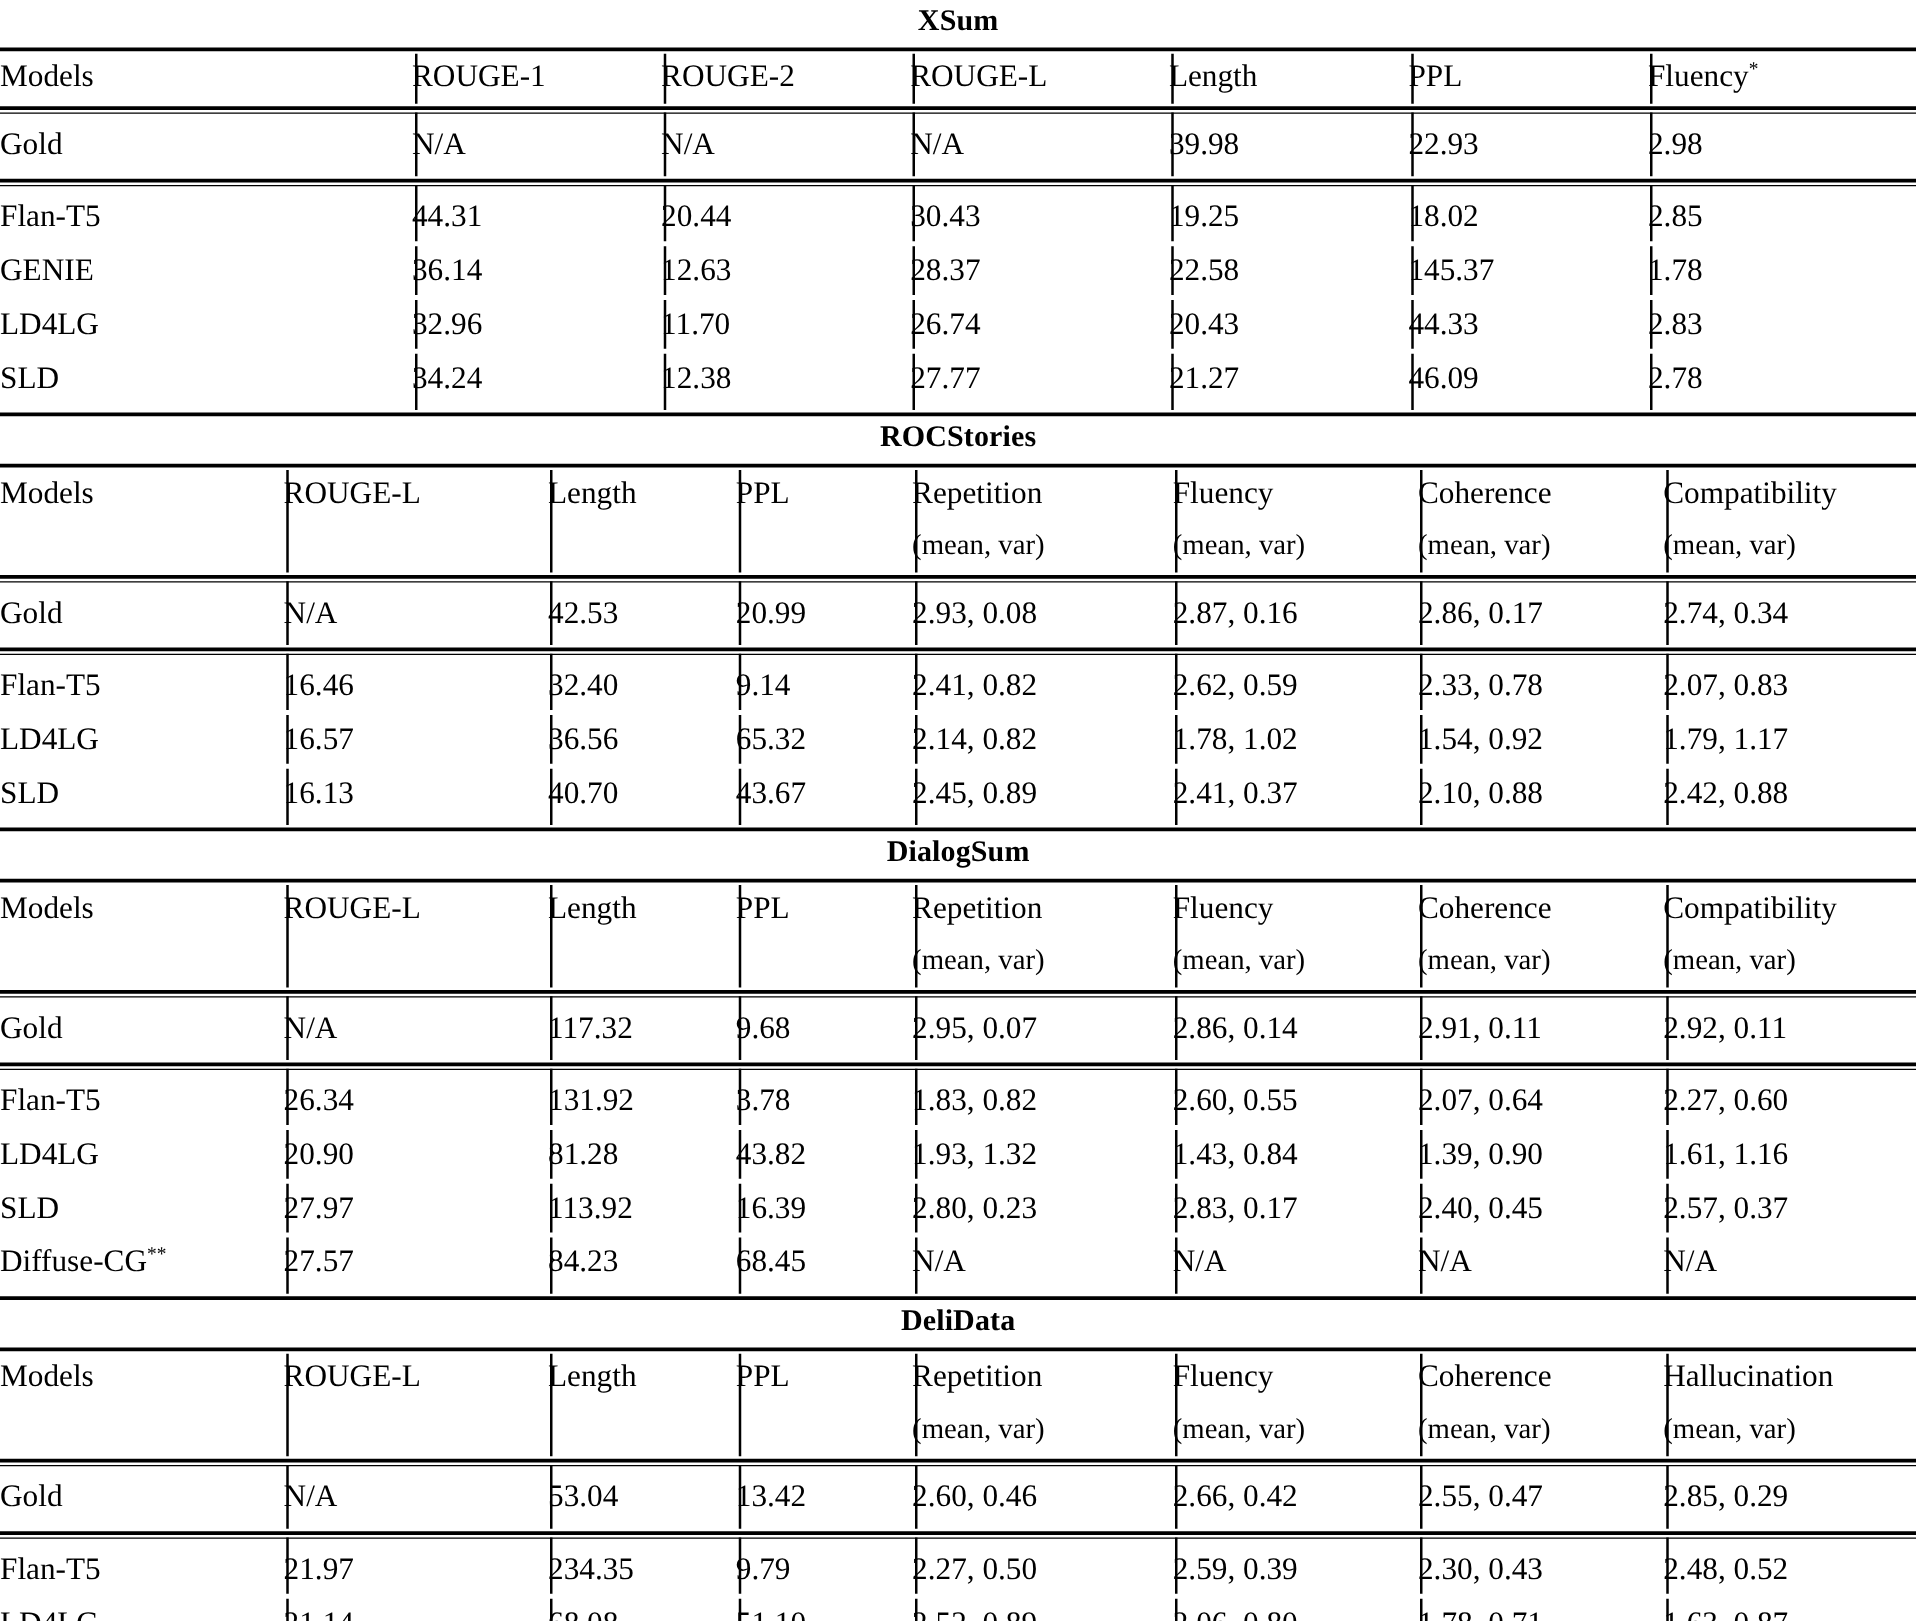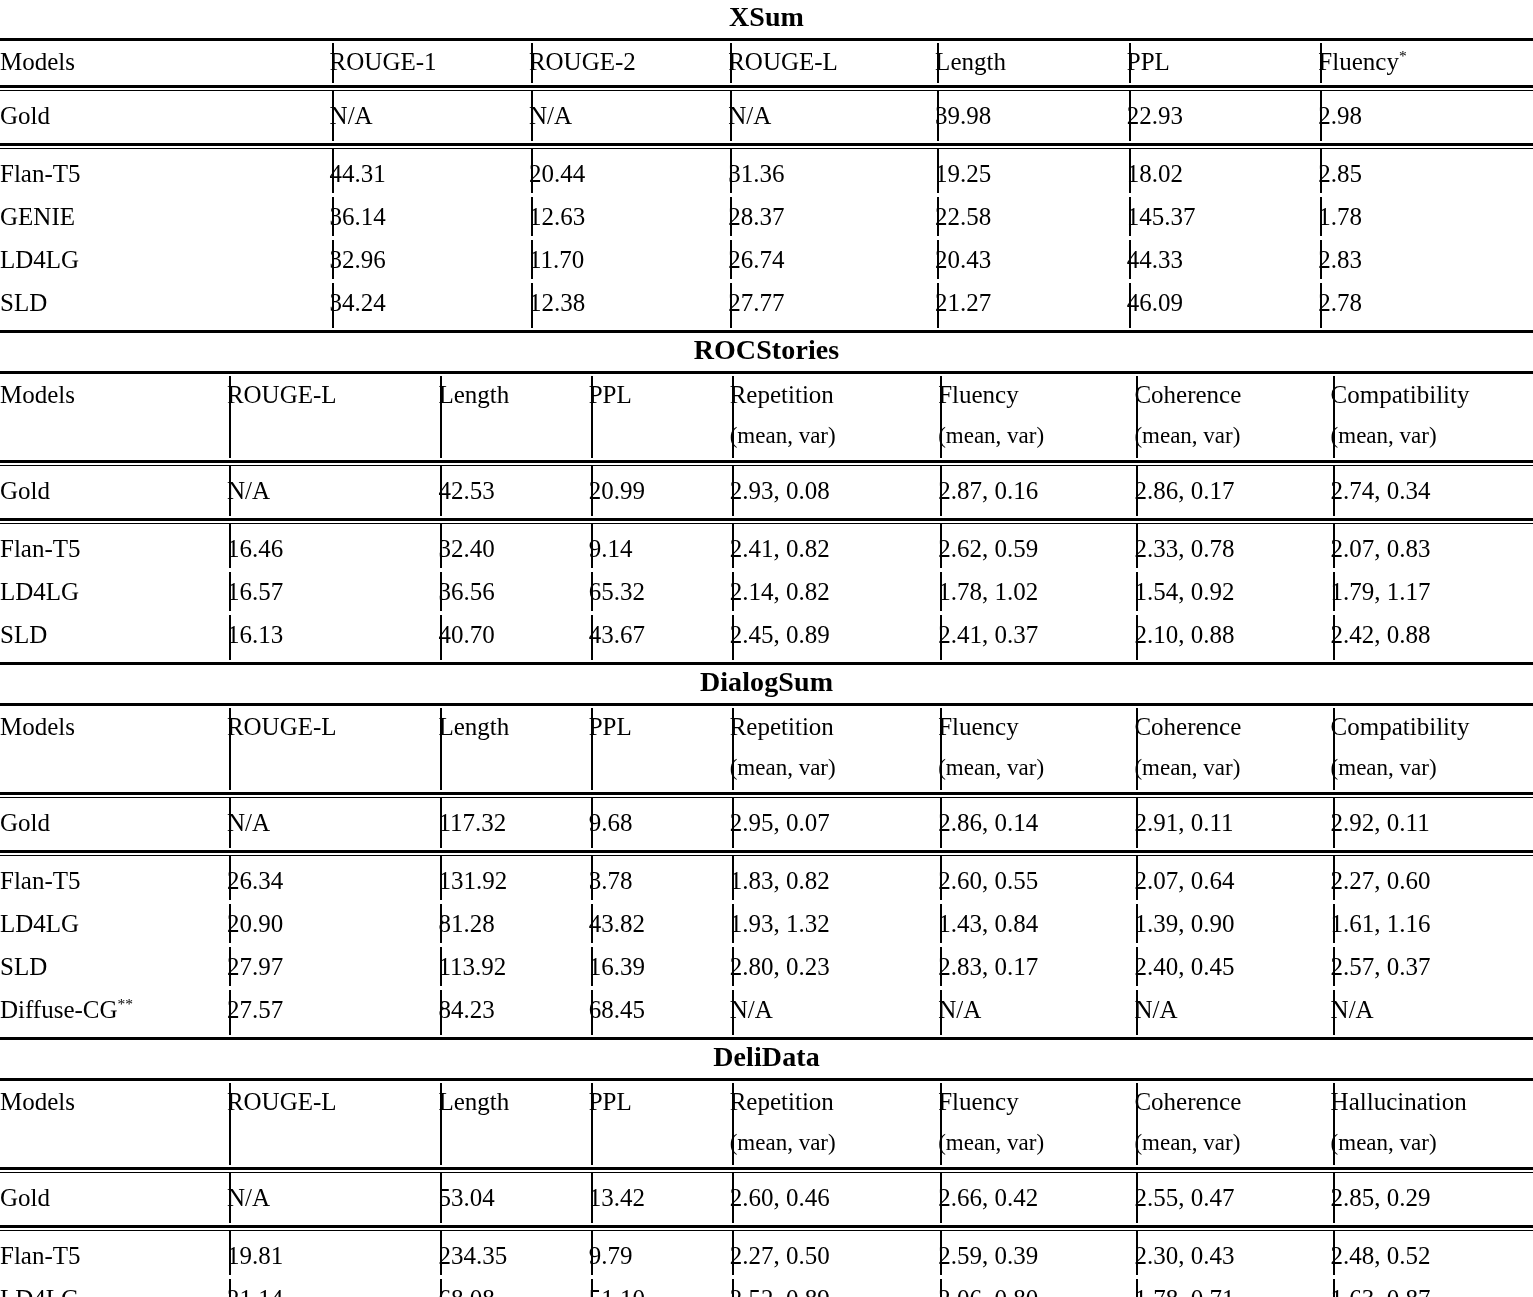--- a/index.html
+++ b/index.html
@@ -21,21 +21,21 @@
     box-sizing: border-box;
   }
 
   
   .section {
     width: 100%;
   }
   .caption {
     text-align: center;
     font-weight: bold;
-    font-size: 28px;
+    font-size: 24px;
     line-height: 32px;
     padding: 1px 0 5px 0;
     letter-spacing: 0.1px;
   }
 
   
   .rule-thick {
     height: 0;
     border-top: 3px solid #000;
     margin: 0;
@@ -179,21 +179,21 @@
             <col style="width: 13.5%;">
             <col style="width: 12.5%;">
             <col style="width: 12.5%;">
             <col style="width: 14%;">
           </colgroup>
           <tbody>
             <tr class="drow pad-top">
               <td class="dcell"><span>Flan-T5</span></td>
               <td class="dcell sep b"><span>44.31</span></td>
               <td class="dcell sep b"><span>20.44</span></td>
-              <td class="dcell sep b"><span>31.36</span></td>
+              <td class="dcell sep b"><span>30.43</span></td>
               <td class="dcell sep"><span>19.25</span></td>
               <td class="dcell sep b"><span>18.02</span></td>
               <td class="dcell sep b"><span>2.85</span></td>
             </tr>
             <tr class="drow">
               <td class="dcell"><span>GENIE</span></td>
               <td class="dcell sep"><span>36.14</span></td>
               <td class="dcell sep"><span>12.63</span></td>
               <td class="dcell sep"><span>28.37</span></td>
               <td class="dcell sep"><span>22.58</span></td>
@@ -562,21 +562,21 @@
             <col style="width: 9.8%;">
             <col style="width: 9.2%;">
             <col style="width: 13.6%;">
             <col style="width: 12.8%;">
             <col style="width: 12.8%;">
             <col style="width: 13.2%;">
           </colgroup>
           <tbody>
             <tr class="drow pad-top">
               <td class="dcell"><span>Flan-T5</span></td>
-              <td class="dcell sep"><span>19.81</span></td>
+              <td class="dcell sep"><span>21.97</span></td>
               <td class="dcell sep"><span>234.35</span></td>
               <td class="dcell sep b"><span>9.79</span></td>
               <td class="dcell sep"><span>2.27, 0.50</span></td>
               <td class="dcell sep"><span>2.59, 0.39</span></td>
               <td class="dcell sep b"><span>2.30, 0.43</span></td>
               <td class="dcell sep b"><span>2.48, 0.52</span></td>
             </tr>
             <tr class="drow">
               <td class="dcell"><span>LD4LG</span></td>
               <td class="dcell sep"><span>21.14</span></td>

